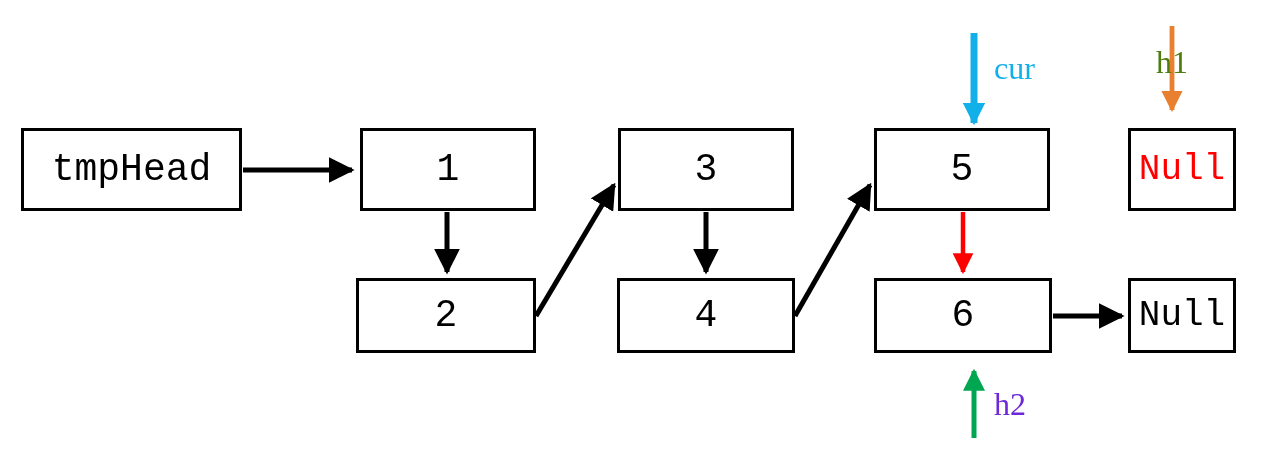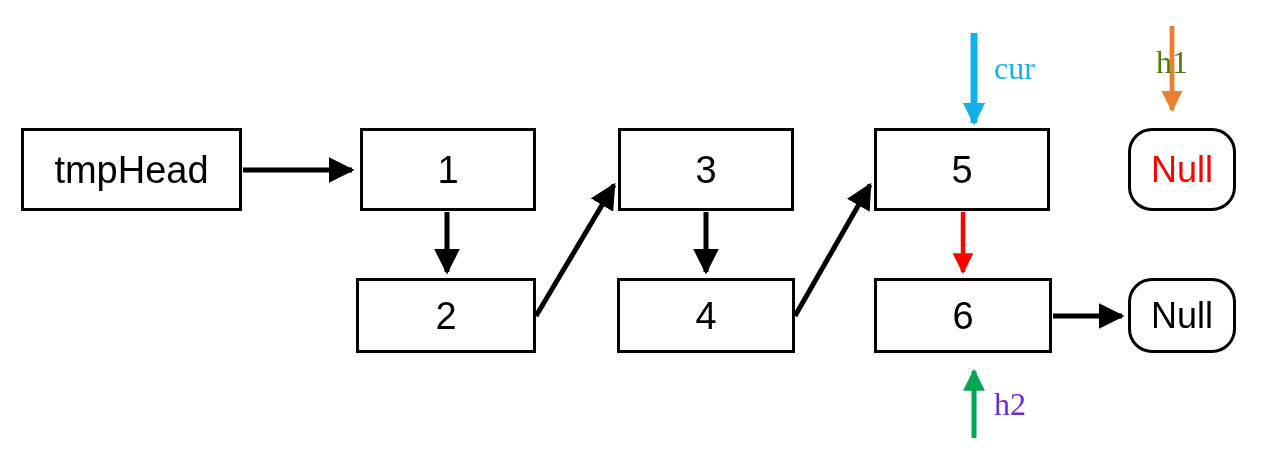--- a/index.html
+++ b/index.html
@@ -25,27 +25,27 @@
     height: 454px;
   }
   .node-box {
     position: absolute;
     box-sizing: border-box;
     border: 3px solid #000000;
     background: #ffffff;
     display: flex;
     align-items: center;
     justify-content: center;
-    font-family: Liberation Sans, sans-serif;
+    font-family: Liberation Mono, monospace;
     color: #000000;
     line-height: 1;
   }
   .node-box.value-node { font-size: 38px; }
   .node-box.label-node { font-size: 38px; }
-  .node-box.null-node  { font-size: 36px; border-radius: 24px; }
+  .node-box.null-node  { font-size: 36px; }
   .node-box.null-red   { color: #ff0000; }
   .ptr-label {
     position: absolute;
     font-family: Liberation Serif, serif;
     font-size: 32px;
     line-height: 1;
     white-space: nowrap;
   }
   .watermark {
     position: absolute;

